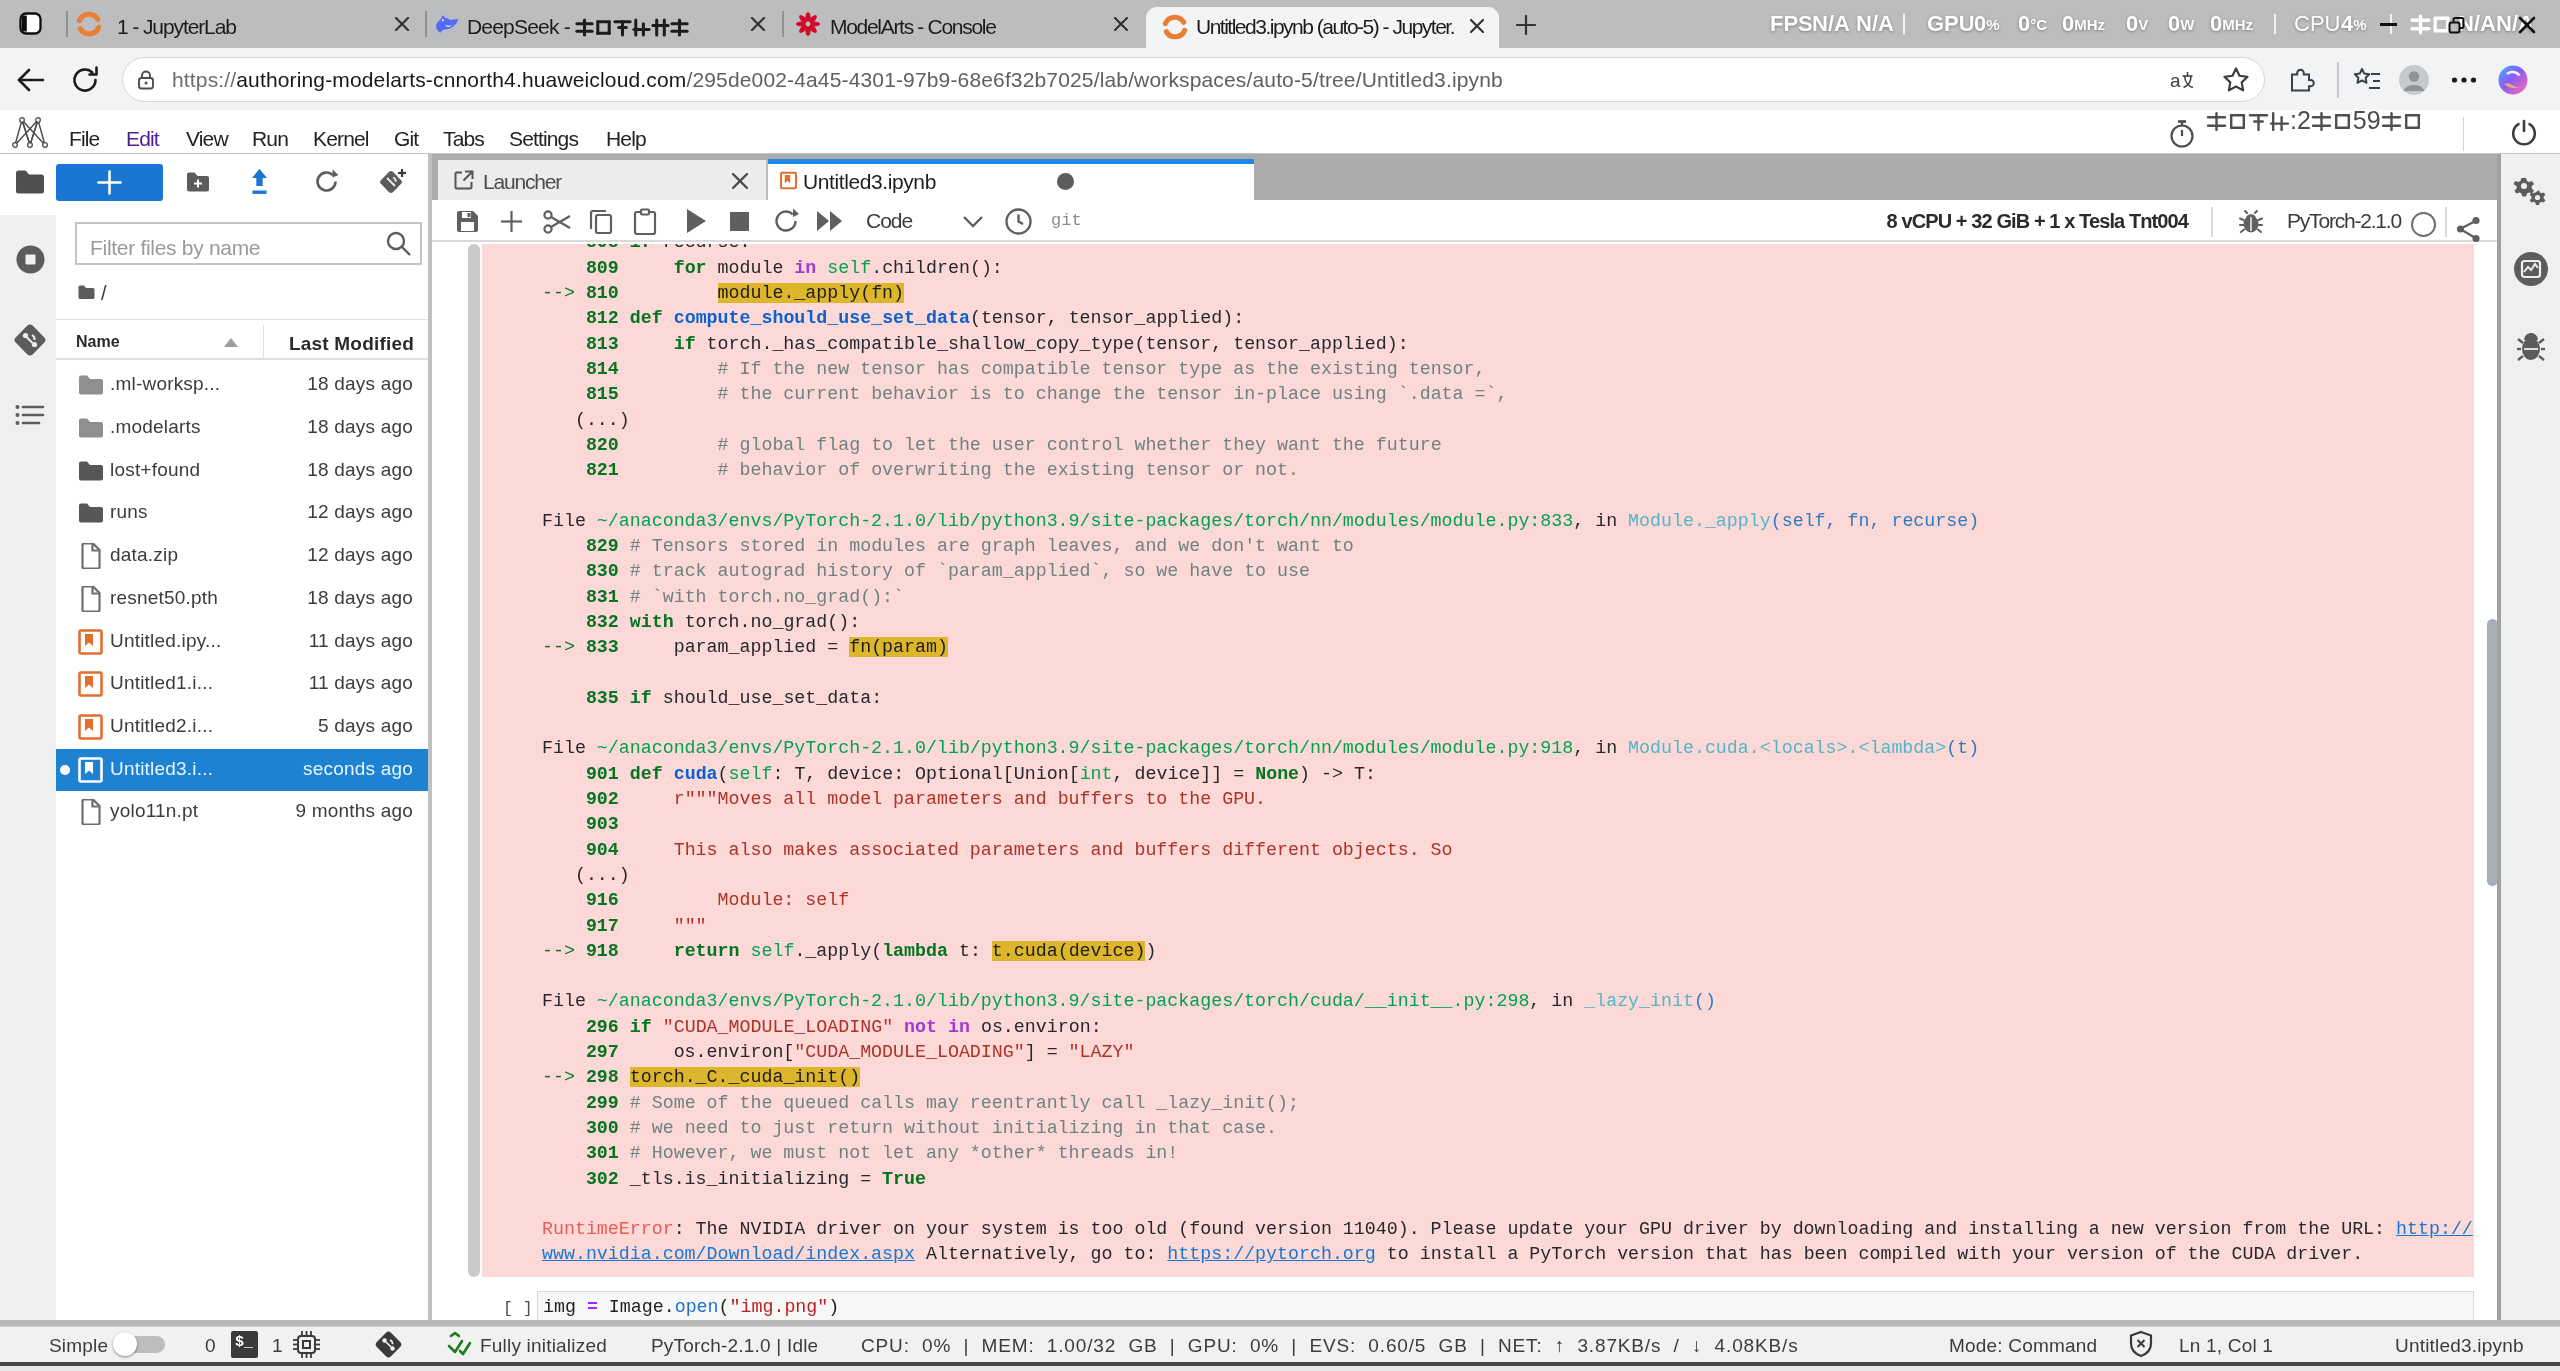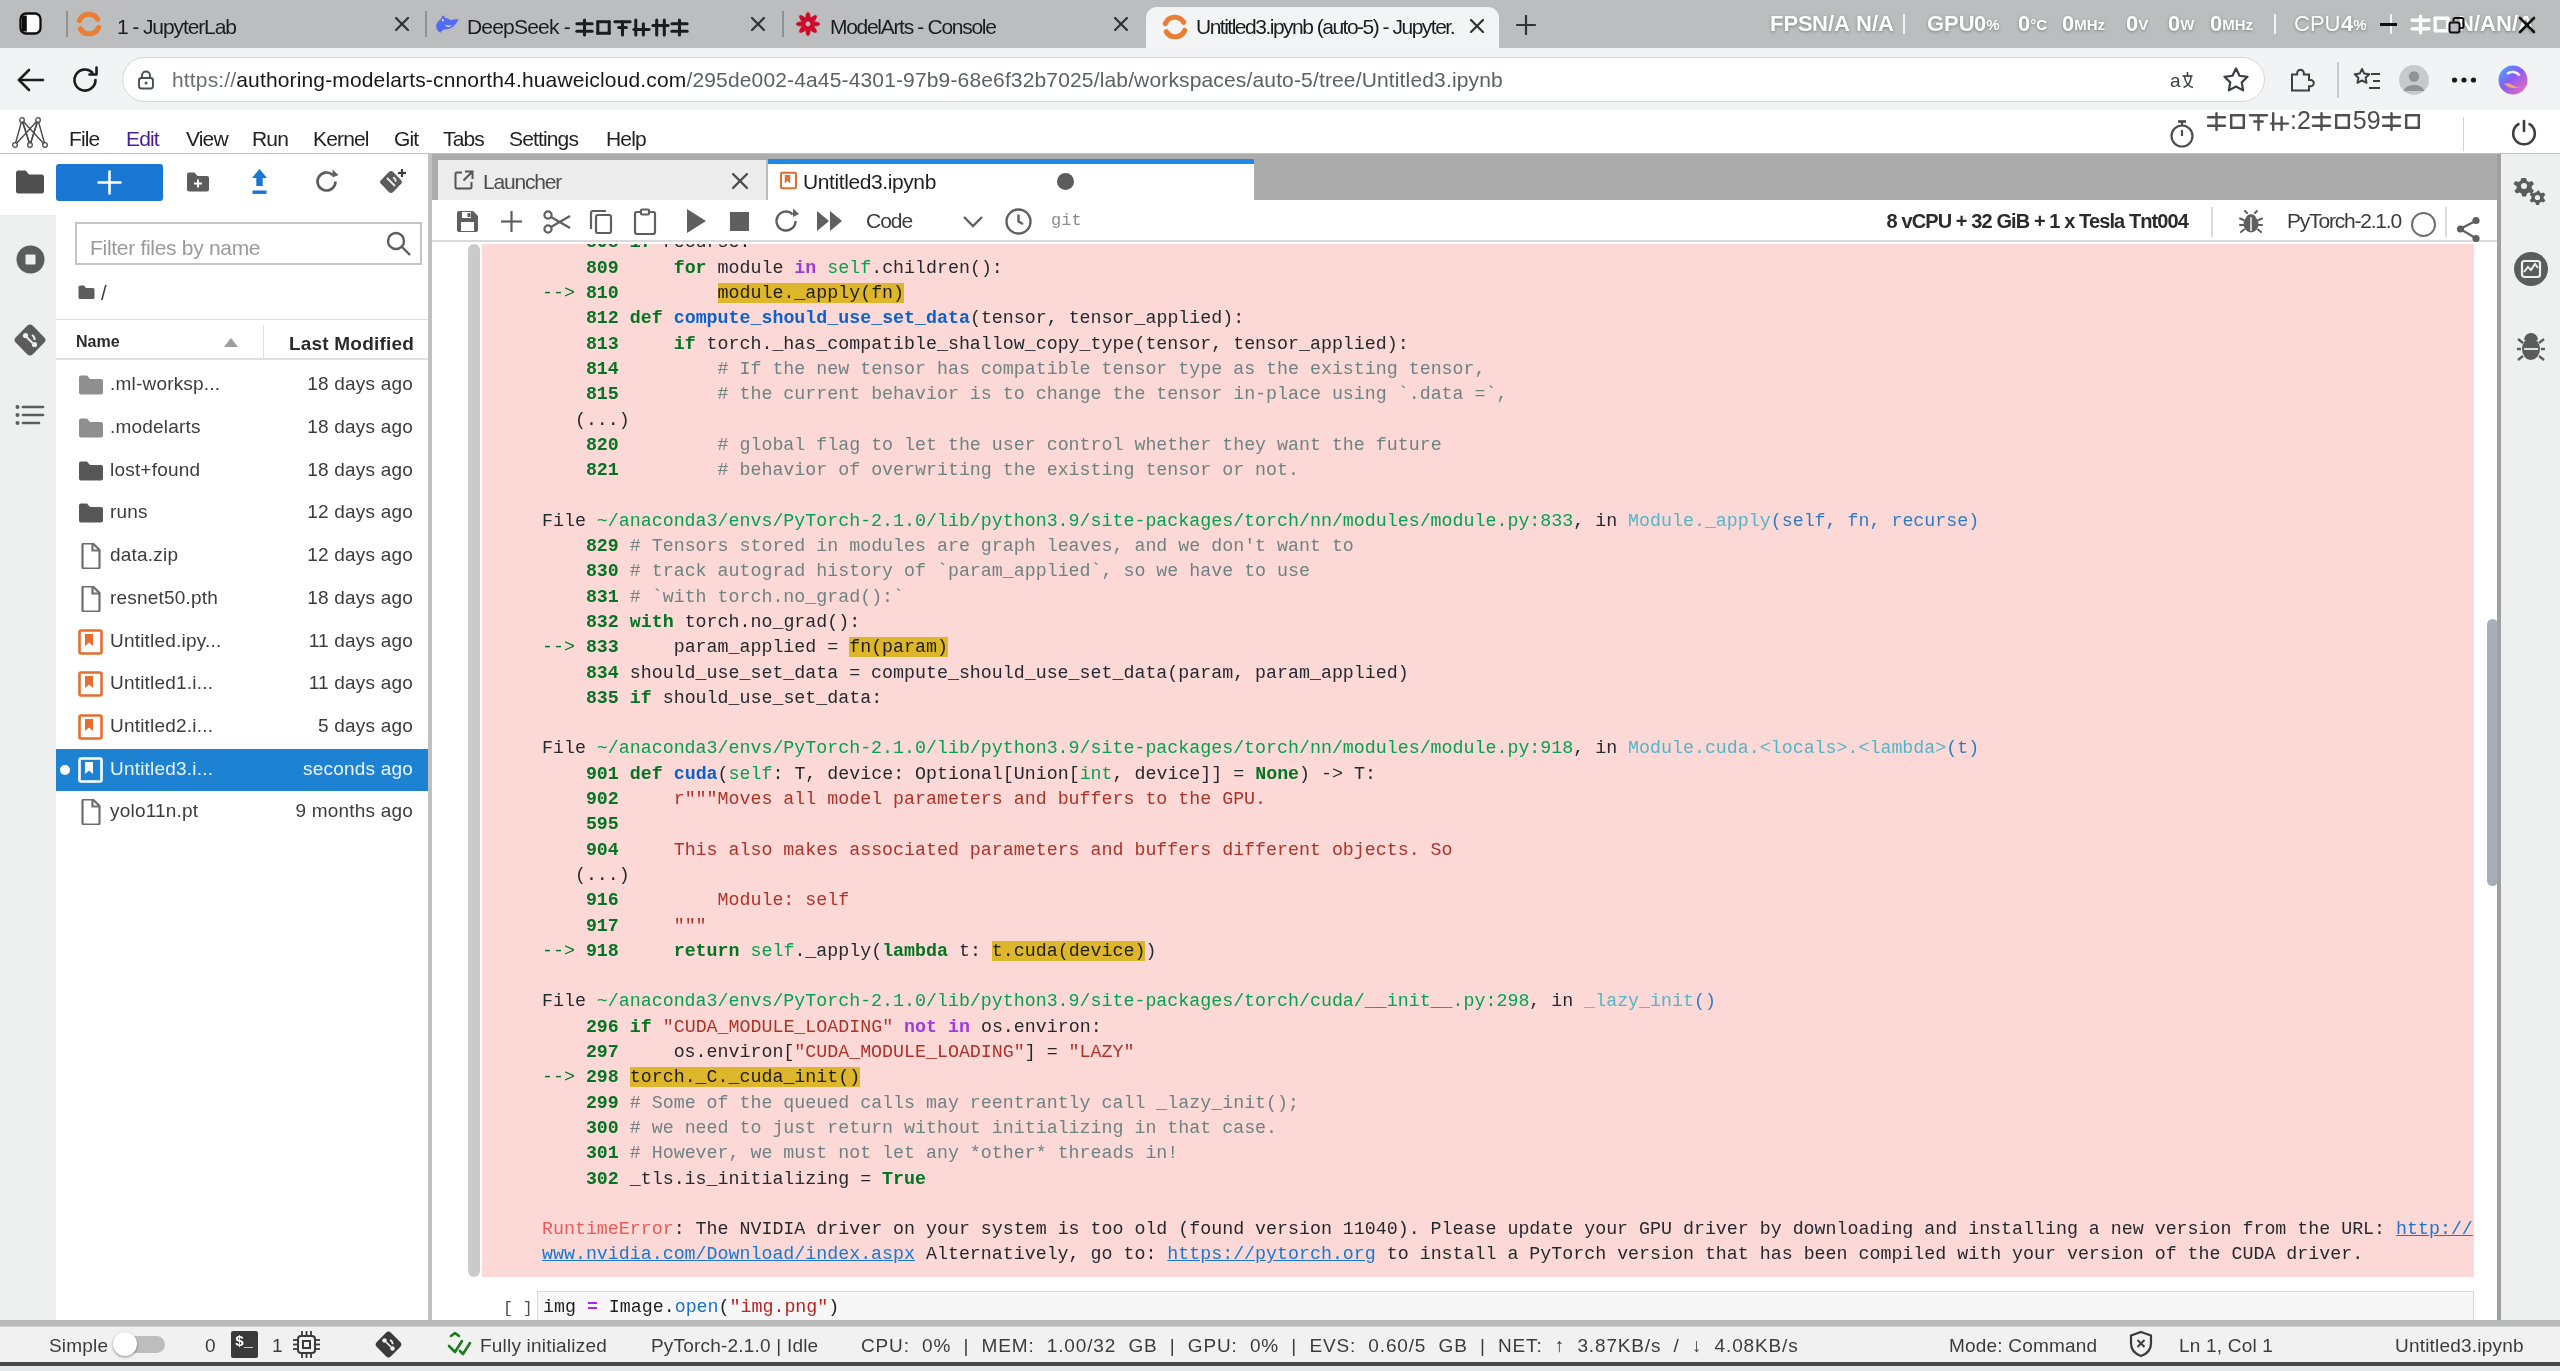--- a/index.html
+++ b/index.html
@@ -614,27 +614,26 @@
 <div class="a tb" style="left:110px;top:163.5px">   (...)</div>
 <div class="a tb" style="left:110px;top:188.8px"><span class="n">    820</span>         <span class="cm"># global flag to let the user control whether they want the future</span></div>
 <div class="a tb" style="left:110px;top:214.1px"><span class="n">    821</span>         <span class="cm"># behavior of overwriting the existing tensor or not.</span></div>
 <div class="a tb" style="left:110px;top:239.4px"></div>
 <div class="a tb" style="left:110px;top:264.7px">File <span class="pa">~/anaconda3/envs/PyTorch-2.1.0/lib/python3.9/site-packages/torch/nn/modules/module.py:833</span>, in <span class="tl">Module._apply</span><span class="ab">(self, fn, recurse)</span></div>
 <div class="a tb" style="left:110px;top:290.0px"><span class="n">    829</span> <span class="cm"># Tensors stored in modules are graph leaves, and we don't want to</span></div>
 <div class="a tb" style="left:110px;top:315.3px"><span class="n">    830</span> <span class="cm"># track autograd history of `param_applied`, so we have to use</span></div>
 <div class="a tb" style="left:110px;top:340.6px"><span class="n">    831</span> <span class="cm"># `with torch.no_grad():`</span></div>
 <div class="a tb" style="left:110px;top:365.9px"><span class="n">    832</span> <span class="k">with</span> torch.no_grad():</div>
 <div class="a tb" style="left:110px;top:391.2px"><span class="ar">--&gt; </span><span class="n">833</span>     param_applied = <span class="hl">fn(param)</span></div>
-<div class="a tb" style="left:110px;top:416.5px"><span class="n">    834</span> should_use_set_data = compute_should_use_set_data(param, param_applied)</div>
 <div class="a tb" style="left:110px;top:441.8px"><span class="n">    835</span> <span class="k">if</span> should_use_set_data:</div>
 <div class="a tb" style="left:110px;top:467.1px"></div>
 <div class="a tb" style="left:110px;top:492.4px">File <span class="pa">~/anaconda3/envs/PyTorch-2.1.0/lib/python3.9/site-packages/torch/nn/modules/module.py:918</span>, in <span class="tl">Module.cuda.&lt;locals&gt;.&lt;lambda&gt;</span><span class="ab">(t)</span></div>
 <div class="a tb" style="left:110px;top:517.7px"><span class="n">    901</span> <span class="k">def</span> <span class="fb">cuda</span>(<span class="se">self</span>: T, device: Optional[Union[<span class="se">int</span>, device]] = <span class="k">None</span>) -&gt; T:</div>
 <div class="a tb" style="left:110px;top:543.0px"><span class="n">    902</span>     <span class="st">r"""Moves all model parameters and buffers to the GPU.</span></div>
-<div class="a tb" style="left:110px;top:568.3px"><span class="n">    595</span> </div>
+<div class="a tb" style="left:110px;top:568.3px"><span class="n">    903</span> </div>
 <div class="a tb" style="left:110px;top:593.6px"><span class="n">    904</span>     <span class="st">This also makes associated parameters and buffers different objects. So</span></div>
 <div class="a tb" style="left:110px;top:618.9px">   (...)</div>
 <div class="a tb" style="left:110px;top:644.2px"><span class="n">    916</span>         <span class="st">Module: self</span></div>
 <div class="a tb" style="left:110px;top:669.5px"><span class="n">    917</span>     <span class="st">"""</span></div>
 <div class="a tb" style="left:110px;top:694.8px"><span class="ar">--&gt; </span><span class="n">918</span>     <span class="k">return</span> <span class="se">self</span>._apply(<span class="k">lambda</span> t: <span class="hl">t.cuda(device)</span>)</div>
 <div class="a tb" style="left:110px;top:720.1px"></div>
 <div class="a tb" style="left:110px;top:745.4px">File <span class="pa">~/anaconda3/envs/PyTorch-2.1.0/lib/python3.9/site-packages/torch/cuda/__init__.py:298</span>, in <span class="tl">_lazy_init</span><span class="ab">()</span></div>
 <div class="a tb" style="left:110px;top:770.7px"><span class="n">    296</span> <span class="k">if</span> <span class="st">"CUDA_MODULE_LOADING"</span> <span class="ow">not</span> <span class="ow">in</span> os.environ:</div>
 <div class="a tb" style="left:110px;top:796.0px"><span class="n">    297</span>     os.environ[<span class="st">"CUDA_MODULE_LOADING"</span>] = <span class="st">"LAZY"</span></div>
 <div class="a tb" style="left:110px;top:821.3px"><span class="ar">--&gt; </span><span class="n">298</span> <span class="hl">torch._C._cuda_init()</span></div>

